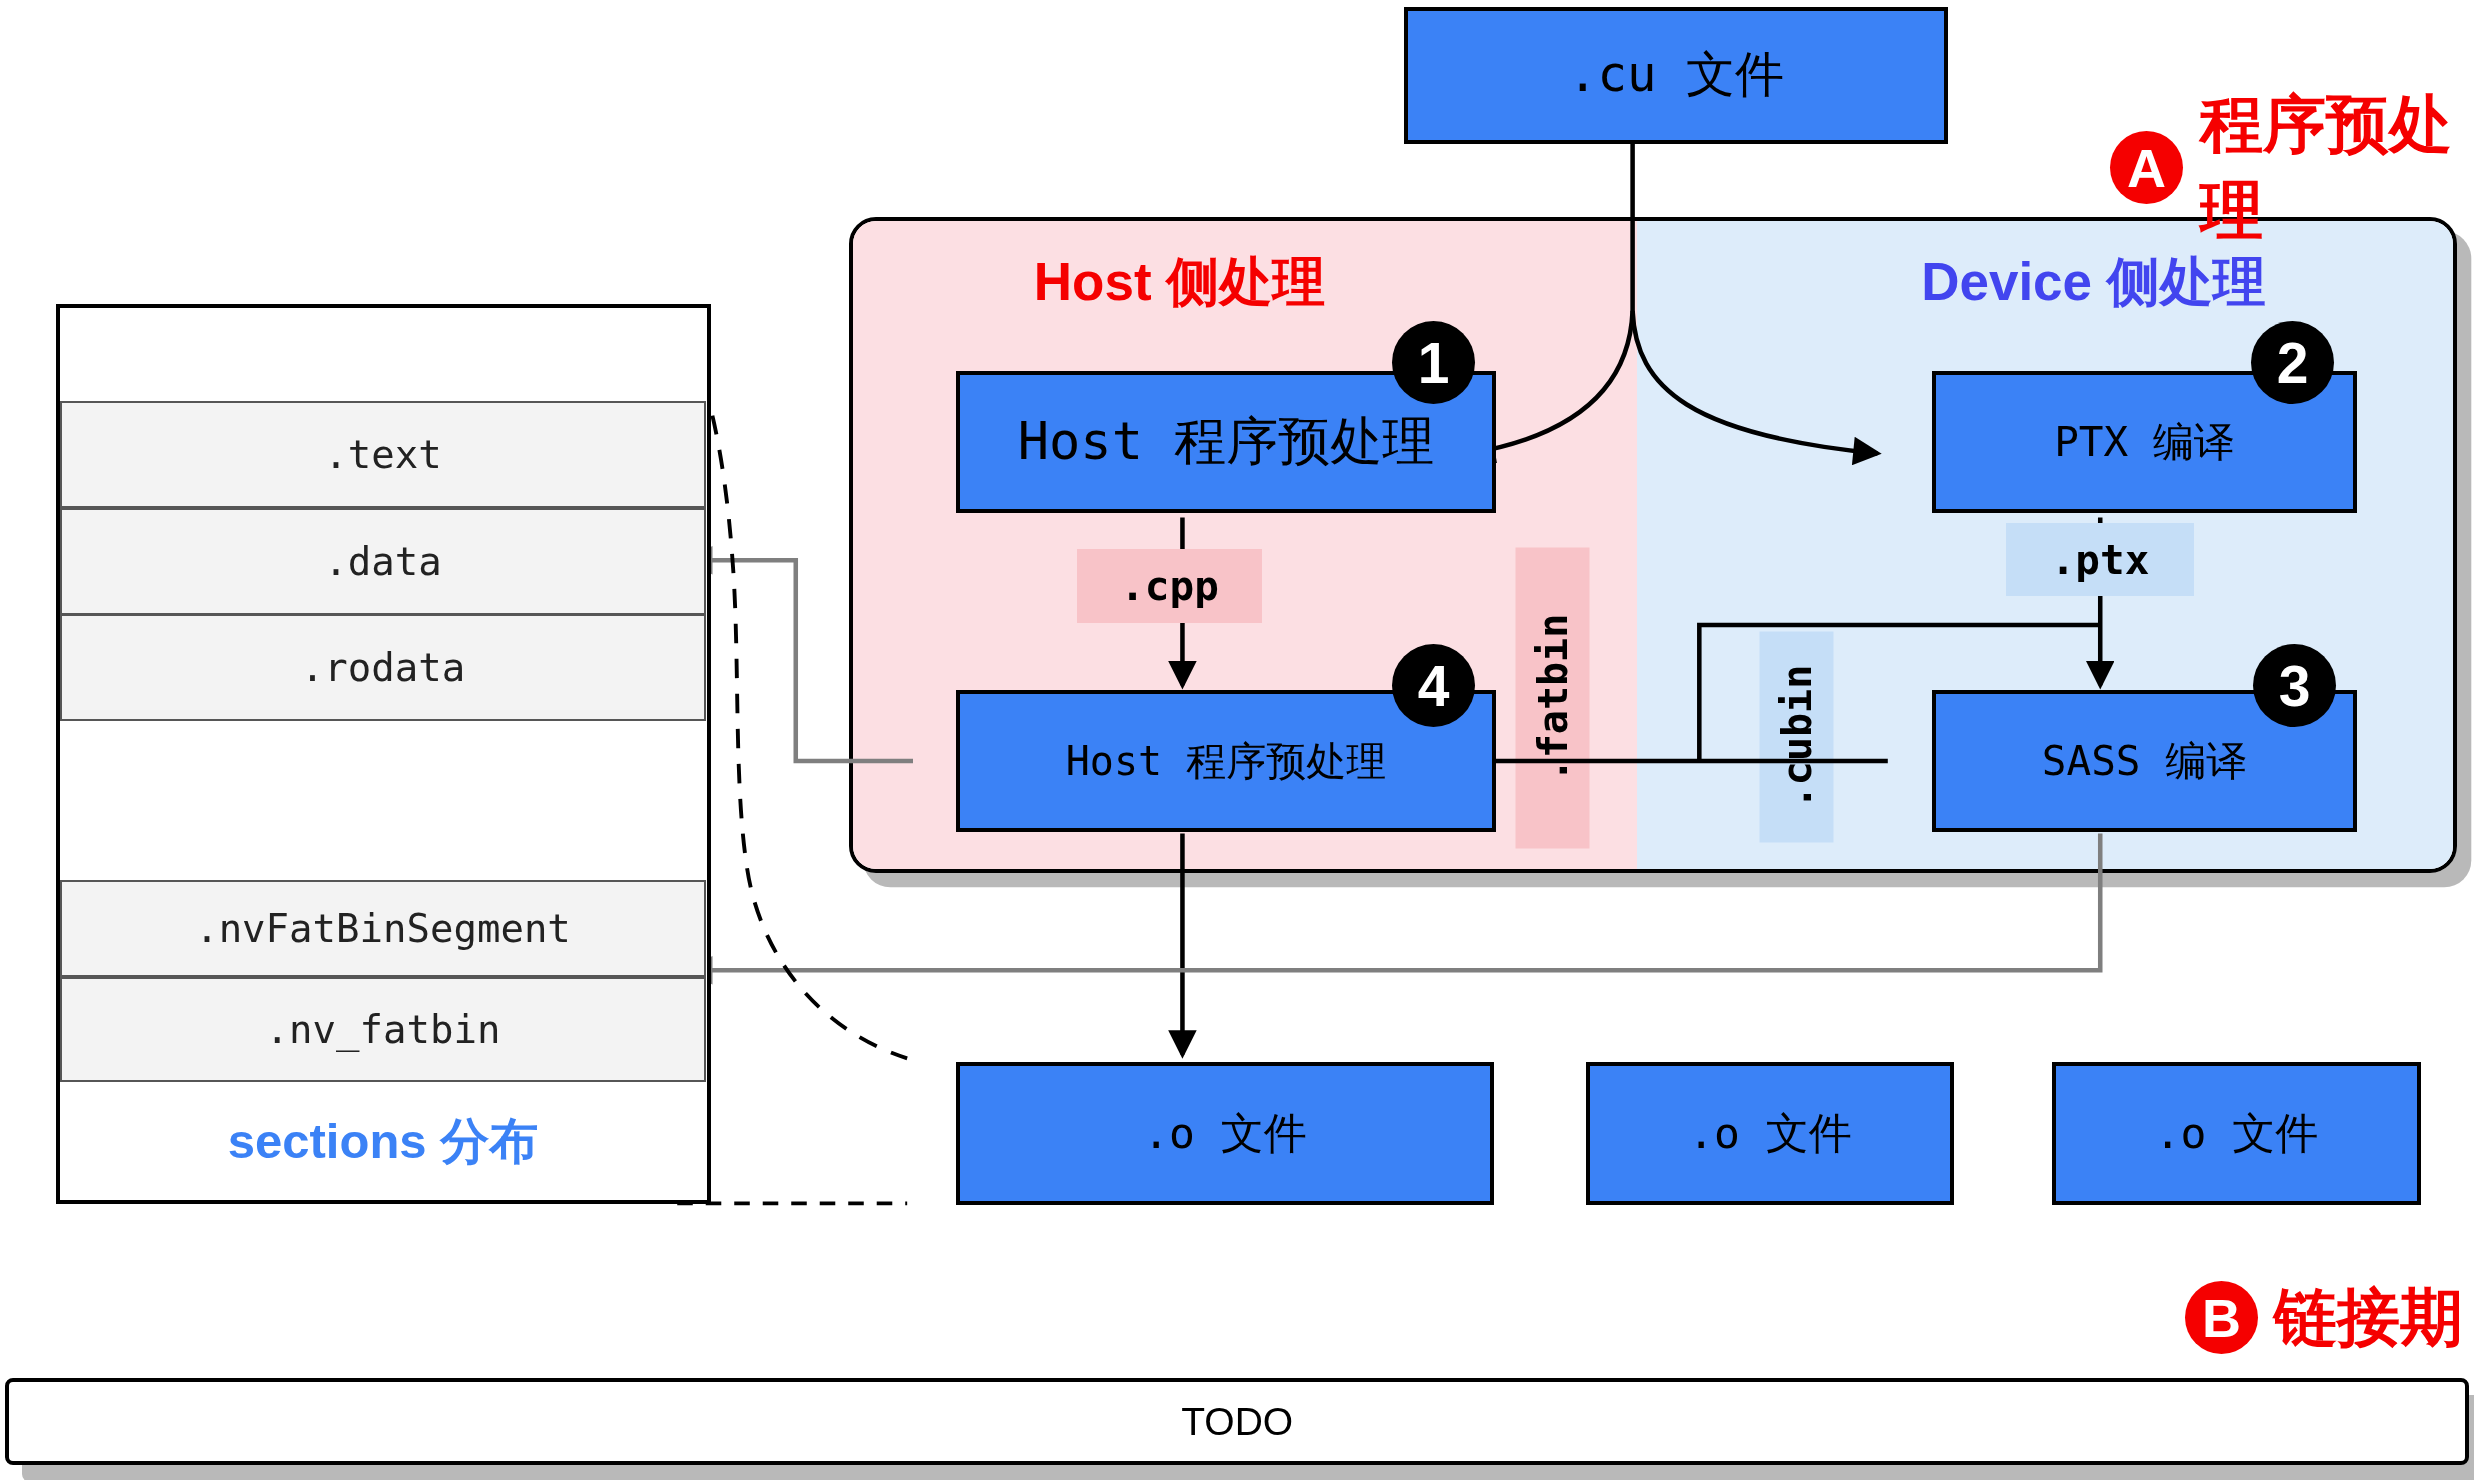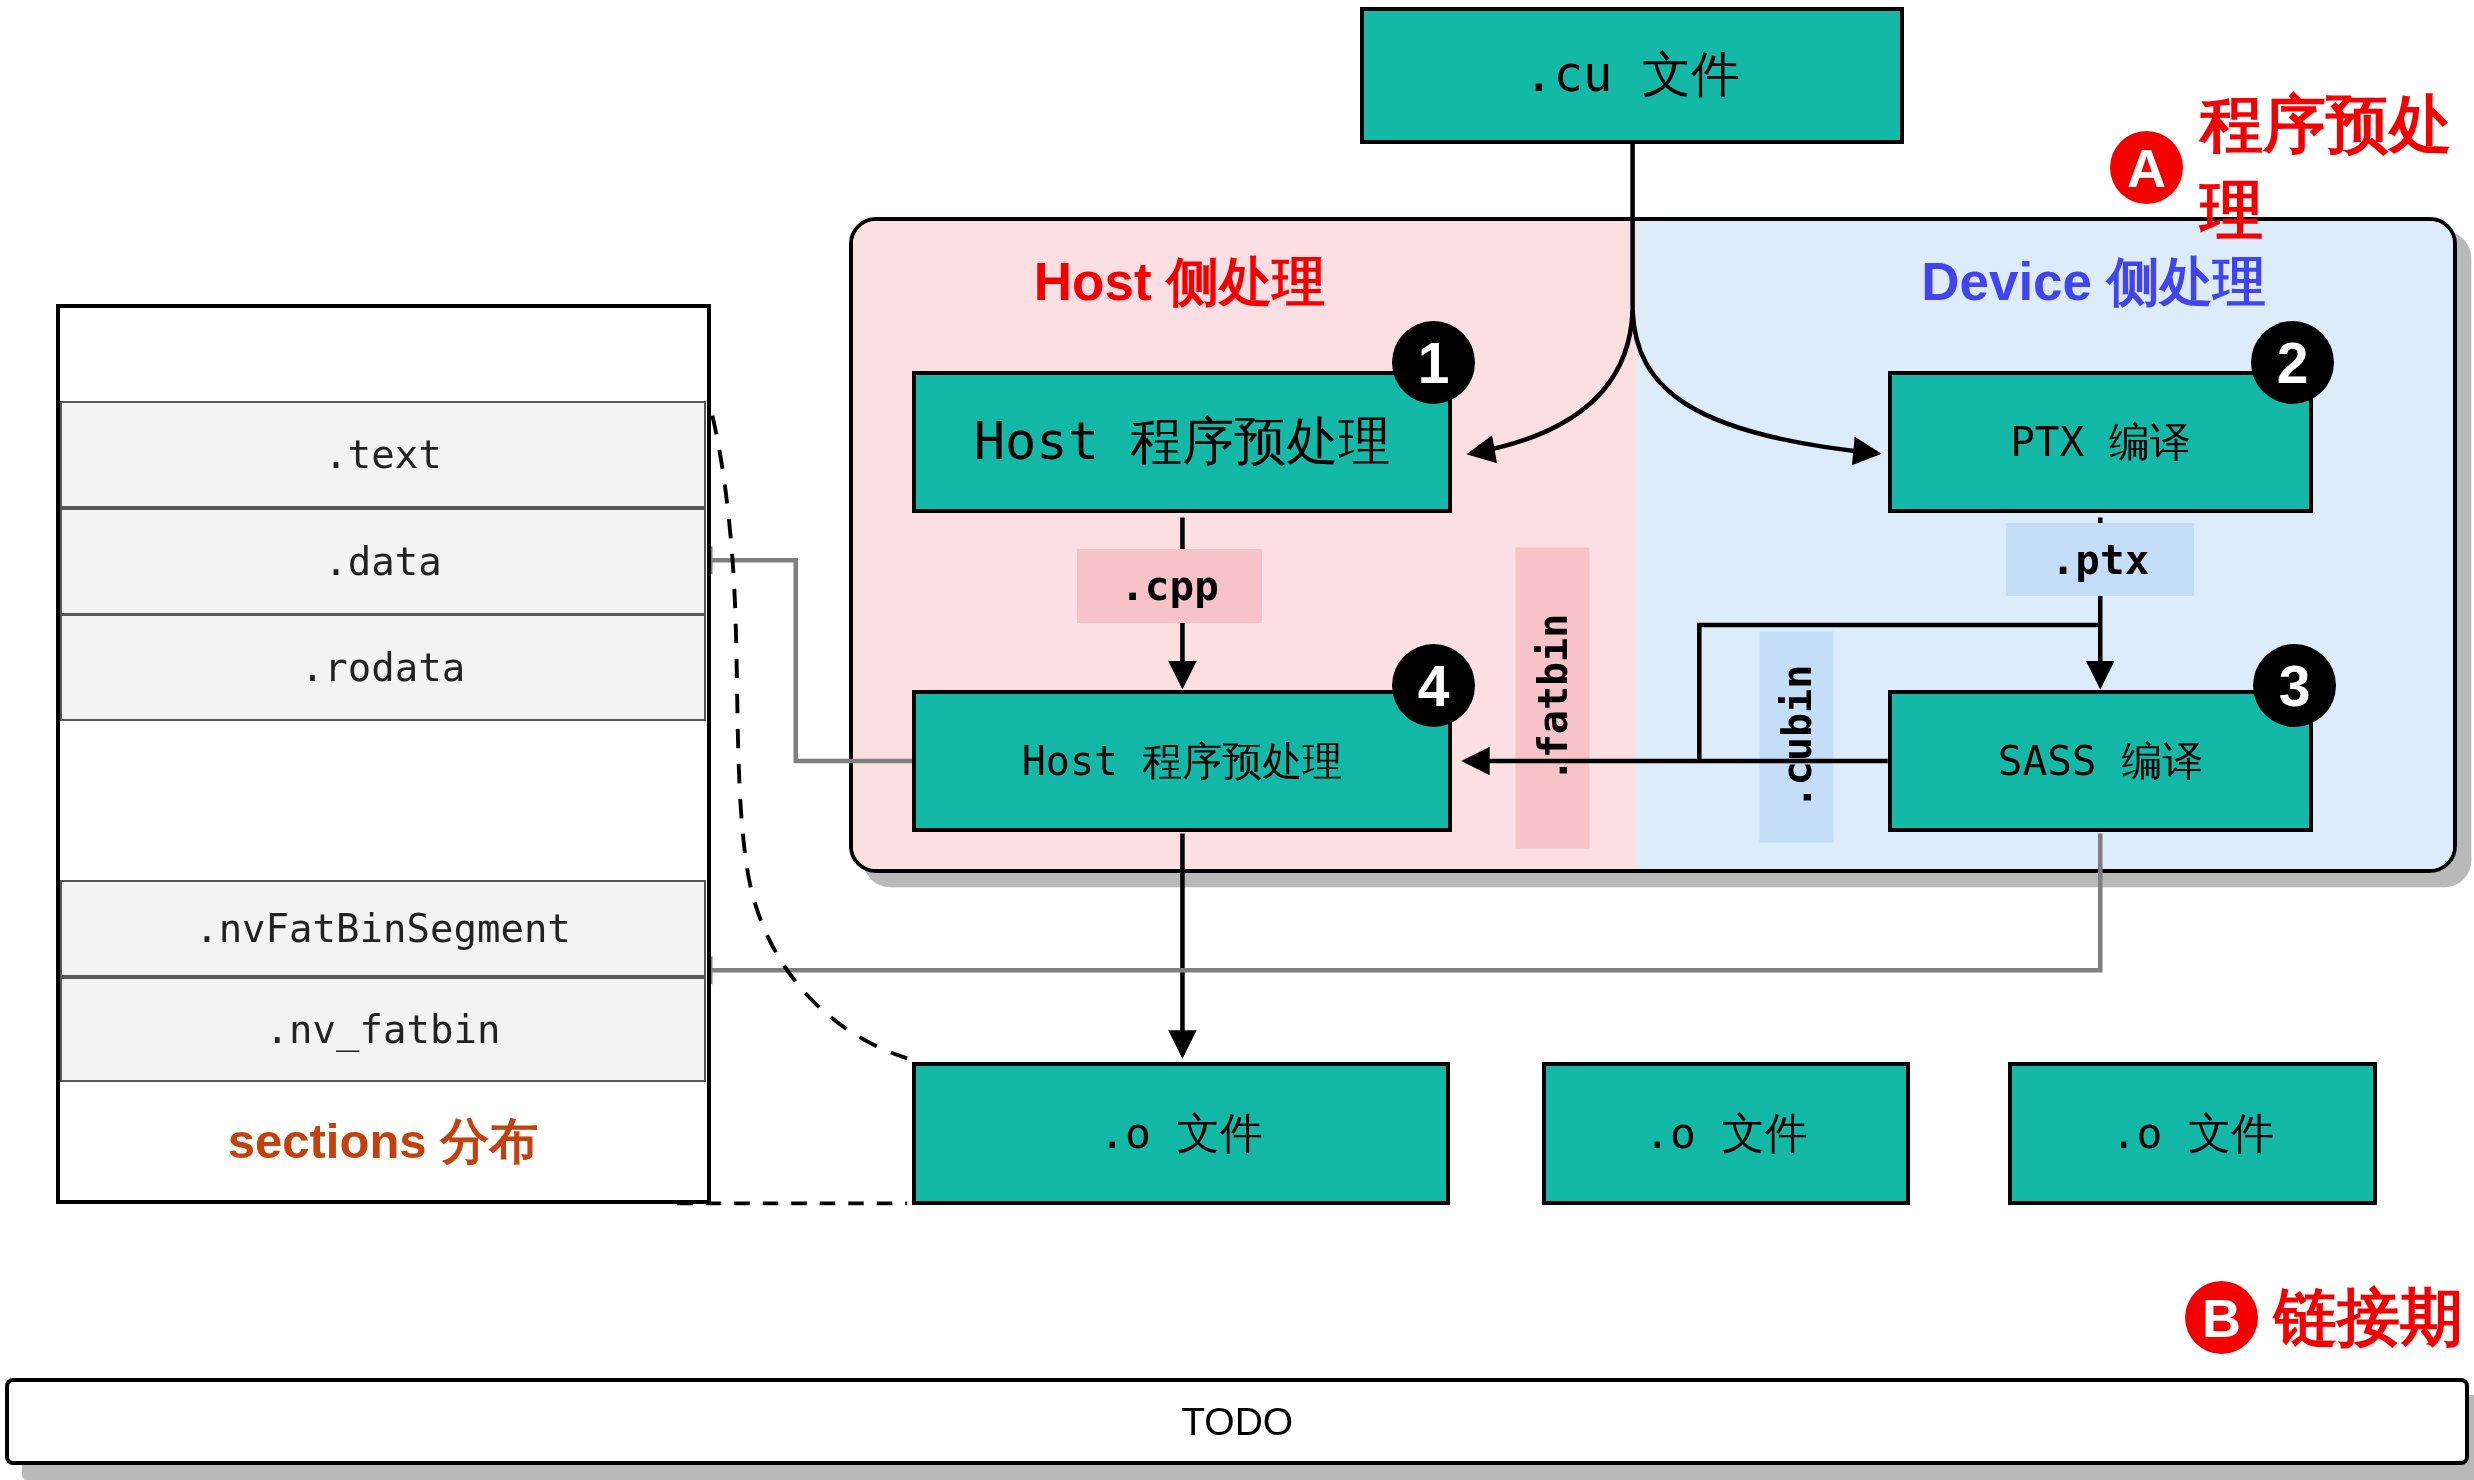--- a/index.html
+++ b/index.html
@@ -1,19 +1,19 @@
 <!DOCTYPE html>
 <html style="font-size:10.4px"><head>
 <meta charset="utf-8">
 <style>
   html,body{margin:0;padding:0;background:#fff;}
   #stage{position:relative;width:2475px;height:1480px;overflow:hidden;background:#fff;
          font-family:"Liberation Sans","DejaVu Sans",sans-serif;}
   .abs{position:absolute;box-sizing:border-box;}
-  .wbox{background:#14b8a6;border:4.5px solid #000;display:flex;align-items:center;justify-content:center;}
+  .wbox{background:#3b82f6;border:4.5px solid #000;display:flex;align-items:center;justify-content:center;margin-left:44px;}
   .mono{font-family:"DejaVu Sans Mono","Liberation Mono","DejaVu Sans",monospace;}
   .ctr{display:flex;align-items:center;justify-content:center;}
   .badge{background:#000;border-radius:50%;color:#fff;display:flex;align-items:center;justify-content:center;
          font-weight:bold;font-family:"Liberation Sans",sans-serif;font-size:57px;}
   .tag{display:flex;align-items:center;justify-content:center;font-weight:bold;
        font-family:"DejaVu Sans Mono","Liberation Mono",monospace;}
   .circleLetter{background:#f50000;border-radius:50%;color:#fff;display:flex;align-items:center;justify-content:center;
        font-weight:bold;font-size:54px;font-family:"Liberation Sans",sans-serif;}
   .redLabel{color:#f50000;font-weight:bold;font-size:63px;display:flex;align-items:center;}
   .rowGray{background:#f3f3f3;border:2.6px solid #565656;display:flex;align-items:center;justify-content:center;
@@ -83,21 +83,21 @@
 
   <div class="abs tag" style="left:1077px;top:549px;width:185px;height:74px;background:#f8c3c8;font-size:41px;">.cpp</div>
   <div class="abs tag" style="left:2006px;top:523px;width:188px;height:73px;background:#c5def7;font-size:41px;">.ptx</div>
 
   <div class="abs" style="left:19px;top:304px;width:655px;height:900px;background:#fff;border:4.5px solid #000;margin-left:37px;">
     <div class="abs rowGray" style="left:0;top:93px;width:646px;height:107px;">.text</div>
     <div class="abs rowGray" style="left:0;top:200px;width:646px;height:107px;">.data</div>
     <div class="abs rowGray" style="left:0;top:306px;width:646px;height:107px;">.rodata</div>
     <div class="abs rowGray" style="left:0;top:572px;width:646px;height:97px;">.nvFatBinSegment</div>
     <div class="abs rowGray" style="left:0;top:669px;width:646px;height:105px;">.nv_fatbin</div>
-    <div class="abs ctr" style="left:0;top:777px;width:646px;height:113px;color:#c2410c;font-weight:bold;font-size:49px;">sections 分布</div>
+    <div class="abs ctr" style="left:0;top:777px;width:646px;height:113px;color:#3b82f6;font-weight:bold;font-size:49px;">sections 分布</div>
   </div>
 
   <div class="abs wbox mono" style="left:912px;top:1062px;width:538px;height:143px;font-size:43px;">.o 文件</div>
   <div class="abs wbox mono" style="left:1542px;top:1062px;width:368px;height:143px;font-size:43px;">.o 文件</div>
   <div class="abs wbox mono" style="left:2008px;top:1062px;width:369px;height:143px;font-size:43px;">.o 文件</div>
 
   <div class="abs circleLetter" style="left:2110px;top:131px;width:73px;height:73px;">A</div>
   <div class="abs redLabel" style="left:2200px;top:130px;height:75px;">程序预处理</div>
 
   <div class="abs circleLetter" style="left:2185px;top:1281px;width:73px;height:73px;">B</div>

